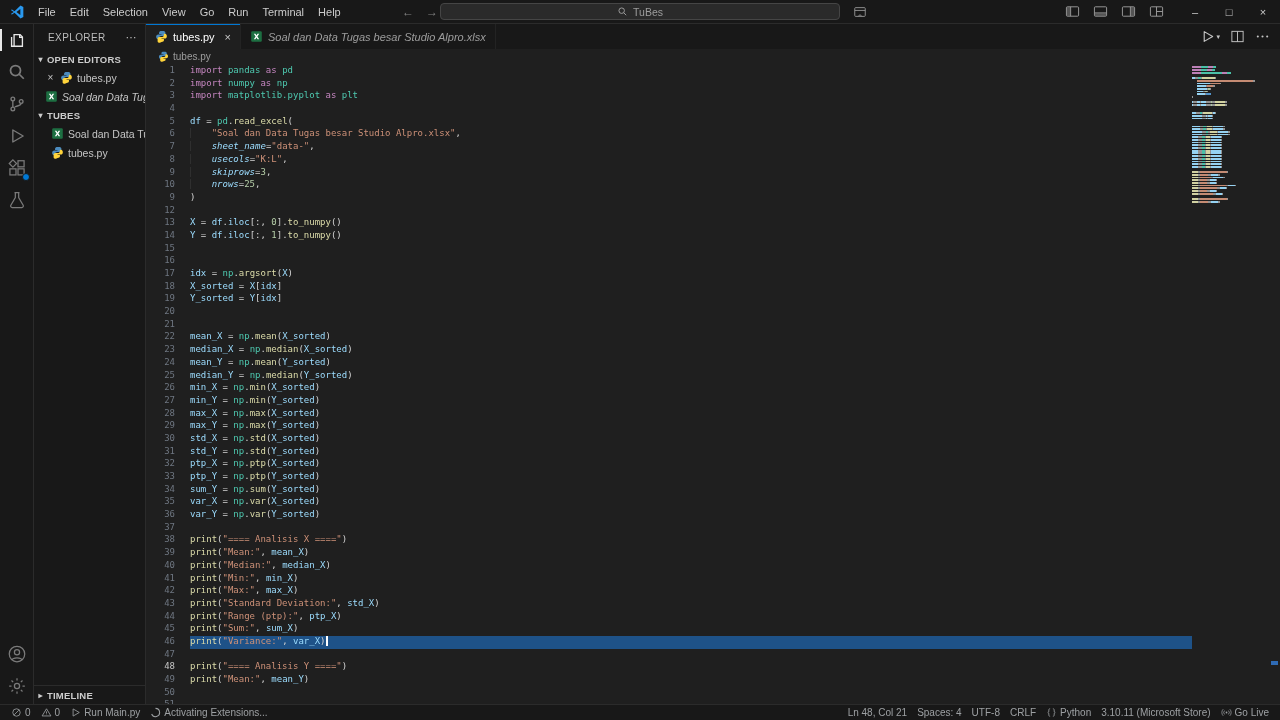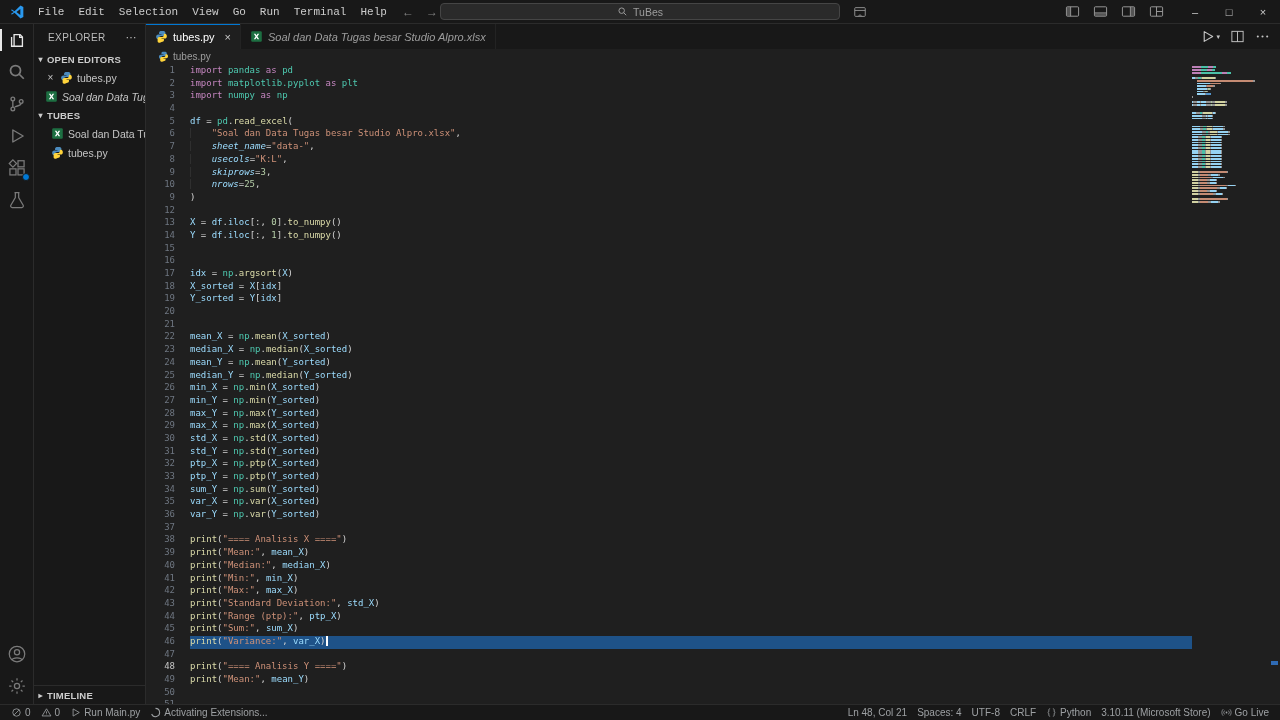--- a/index.html
+++ b/index.html
@@ -6,21 +6,21 @@
   html,body{width:1280px;height:720px;overflow:hidden;background:#1f1f1f;
     font-family:"Liberation Sans",sans-serif;color:#cccccc;}
   .icon{display:inline-flex;align-items:center;justify-content:center;flex:none;}
   .icon svg{width:100%;height:100%;display:block;}
 
   
   .titlebar{height:24px;background:#181818;border-bottom:1px solid #2b2b2b;
     display:flex;align-items:center;position:relative;font-size:11px;}
   .vscode-logo{width:16px;height:16px;margin:0 6px 0 9px;}
   .menubar{display:flex;align-items:center;height:100%;}
-  .menu-item{padding:0 7px;line-height:22px;color:#cccccc;border-radius:4px;cursor:default;font-family:Liberation Mono, monospace;}
+  .menu-item{padding:0 7px;line-height:22px;color:#cccccc;border-radius:4px;cursor:default;}
   .nav-arrows{position:absolute;left:402px;top:0;height:24px;display:flex;gap:12px;
     align-items:center;color:#848484;font-size:12px;}
   .command-center{position:absolute;left:50%;top:3px;transform:translateX(-50%);
     width:400px;height:17px;background:#2a2a2a;border:1px solid #454545;border-radius:4px;
     display:flex;align-items:center;justify-content:center;gap:5px;color:#9d9d9d;font-size:10.5px;}
   .cc-extra{position:absolute;left:853px;top:5px;width:14px;height:14px;color:#9d9d9d;}
   .titlebar-right{margin-left:auto;display:flex;align-items:center;height:100%;}
   .layout-controls{display:flex;gap:13px;margin-right:14px;color:#9d9d9d;}
   .tb-btn{width:15px;height:15px;}
   .window-controls{display:flex;height:100%;}
@@ -424,22 +424,22 @@
           <div class="ln-num" data-name="line-number">45</div>
           <div class="ln-num" data-name="line-number">46</div>
           <div class="ln-num" data-name="line-number">47</div>
           <div class="ln-num active" data-name="line-number">48</div>
           <div class="ln-num" data-name="line-number">49</div>
           <div class="ln-num" data-name="line-number">50</div>
           <div class="ln-num" data-name="line-number">51</div>
         </div>
       <div class="code" data-name="code-lines">
           <div class="code-line" data-name="code-line-1"><span class="tk-k">import </span><span class="tk-m">pandas</span><span class="tk-k"> as </span><span class="tk-m">pd</span></div>
+          <div class="code-line" data-name="code-line-2"><span class="tk-k">import </span><span class="tk-m">numpy</span><span class="tk-k"> as </span><span class="tk-m">np</span></div>
           <div class="code-line" data-name="code-line-3"><span class="tk-k">import </span><span class="tk-m">matplotlib.pyplot</span><span class="tk-k"> as </span><span class="tk-m">plt</span></div>
-          <div class="code-line" data-name="code-line-2"><span class="tk-k">import </span><span class="tk-m">numpy</span><span class="tk-k"> as </span><span class="tk-m">np</span></div>
           <div class="code-line" data-name="code-line-4"></div>
           <div class="code-line" data-name="code-line-5"><span class="tk-v">df</span><span class="tk-p"> = </span><span class="tk-m">pd</span><span class="tk-p">.</span><span class="tk-f">read_excel</span><span class="tk-p">(</span></div>
           <div class="code-line" data-name="code-line-6"><span class="tk-g">    </span><span class="tk-s">"Soal dan Data Tugas besar Studio Alpro.xlsx"</span><span class="tk-p">,</span></div>
           <div class="code-line" data-name="code-line-7"><span class="tk-g">    </span><span class="tk-a">sheet_name</span><span class="tk-p">=</span><span class="tk-s">"data-"</span><span class="tk-p">,</span></div>
           <div class="code-line" data-name="code-line-8"><span class="tk-g">    </span><span class="tk-a">usecols</span><span class="tk-p">=</span><span class="tk-s">"K:L"</span><span class="tk-p">,</span></div>
           <div class="code-line" data-name="code-line-9"><span class="tk-g">    </span><span class="tk-a">skiprows</span><span class="tk-p">=</span><span class="tk-n">3</span><span class="tk-p">,</span></div>
           <div class="code-line" data-name="code-line-10"><span class="tk-g">    </span><span class="tk-a">nrows</span><span class="tk-p">=</span><span class="tk-n">25</span><span class="tk-p">,</span></div>
           <div class="code-line" data-name="code-line-12"><span class="tk-p">)</span></div>
           <div class="code-line" data-name="code-line-13"></div>
           <div class="code-line" data-name="code-line-14"><span class="tk-v">X</span><span class="tk-p"> = </span><span class="tk-v">df</span><span class="tk-p">.</span><span class="tk-v">iloc</span><span class="tk-p">[:, </span><span class="tk-n">0</span><span class="tk-p">].</span><span class="tk-f">to_numpy</span><span class="tk-p">()</span></div>
@@ -450,22 +450,22 @@
           <div class="code-line" data-name="code-line-19"><span class="tk-v">X_sorted</span><span class="tk-p"> = </span><span class="tk-v">X</span><span class="tk-p">[</span><span class="tk-v">idx</span><span class="tk-p">]</span></div>
           <div class="code-line" data-name="code-line-20"><span class="tk-v">Y_sorted</span><span class="tk-p"> = </span><span class="tk-v">Y</span><span class="tk-p">[</span><span class="tk-v">idx</span><span class="tk-p">]</span></div>
           <div class="code-line" data-name="code-line-21"></div>
           <div class="code-line" data-name="code-line-22"></div>
           <div class="code-line" data-name="code-line-23"><span class="tk-v">mean_X</span><span class="tk-p"> = </span><span class="tk-m">np</span><span class="tk-p">.</span><span class="tk-f">mean</span><span class="tk-p">(</span><span class="tk-v">X_sorted</span><span class="tk-p">)</span></div>
           <div class="code-line" data-name="code-line-25"><span class="tk-v">median_X</span><span class="tk-p"> = </span><span class="tk-m">np</span><span class="tk-p">.</span><span class="tk-f">median</span><span class="tk-p">(</span><span class="tk-v">X_sorted</span><span class="tk-p">)</span></div>
           <div class="code-line" data-name="code-line-24"><span class="tk-v">mean_Y</span><span class="tk-p"> = </span><span class="tk-m">np</span><span class="tk-p">.</span><span class="tk-f">mean</span><span class="tk-p">(</span><span class="tk-v">Y_sorted</span><span class="tk-p">)</span></div>
           <div class="code-line" data-name="code-line-26"><span class="tk-v">median_Y</span><span class="tk-p"> = </span><span class="tk-m">np</span><span class="tk-p">.</span><span class="tk-f">median</span><span class="tk-p">(</span><span class="tk-v">Y_sorted</span><span class="tk-p">)</span></div>
           <div class="code-line" data-name="code-line-27"><span class="tk-v">min_X</span><span class="tk-p"> = </span><span class="tk-m">np</span><span class="tk-p">.</span><span class="tk-f">min</span><span class="tk-p">(</span><span class="tk-v">X_sorted</span><span class="tk-p">)</span></div>
           <div class="code-line" data-name="code-line-28"><span class="tk-v">min_Y</span><span class="tk-p"> = </span><span class="tk-m">np</span><span class="tk-p">.</span><span class="tk-f">min</span><span class="tk-p">(</span><span class="tk-v">Y_sorted</span><span class="tk-p">)</span></div>
+          <div class="code-line" data-name="code-line-29"><span class="tk-v">max_X</span><span class="tk-p"> = </span><span class="tk-m">np</span><span class="tk-p">.</span><span class="tk-f">max</span><span class="tk-p">(</span><span class="tk-v">X_sorted</span><span class="tk-p">)</span></div>
           <div class="code-line" data-name="code-line-30"><span class="tk-v">max_Y</span><span class="tk-p"> = </span><span class="tk-m">np</span><span class="tk-p">.</span><span class="tk-f">max</span><span class="tk-p">(</span><span class="tk-v">Y_sorted</span><span class="tk-p">)</span></div>
-          <div class="code-line" data-name="code-line-29"><span class="tk-v">max_X</span><span class="tk-p"> = </span><span class="tk-m">np</span><span class="tk-p">.</span><span class="tk-f">max</span><span class="tk-p">(</span><span class="tk-v">X_sorted</span><span class="tk-p">)</span></div>
           <div class="code-line" data-name="code-line-31"><span class="tk-v">std_X</span><span class="tk-p"> = </span><span class="tk-m">np</span><span class="tk-p">.</span><span class="tk-f">std</span><span class="tk-p">(</span><span class="tk-v">X_sorted</span><span class="tk-p">)</span></div>
           <div class="code-line" data-name="code-line-32"><span class="tk-v">std_Y</span><span class="tk-p"> = </span><span class="tk-m">np</span><span class="tk-p">.</span><span class="tk-f">std</span><span class="tk-p">(</span><span class="tk-v">Y_sorted</span><span class="tk-p">)</span></div>
           <div class="code-line" data-name="code-line-33"><span class="tk-v">ptp_X</span><span class="tk-p"> = </span><span class="tk-m">np</span><span class="tk-p">.</span><span class="tk-f">ptp</span><span class="tk-p">(</span><span class="tk-v">X_sorted</span><span class="tk-p">)</span></div>
           <div class="code-line" data-name="code-line-34"><span class="tk-v">ptp_Y</span><span class="tk-p"> = </span><span class="tk-m">np</span><span class="tk-p">.</span><span class="tk-f">ptp</span><span class="tk-p">(</span><span class="tk-v">Y_sorted</span><span class="tk-p">)</span></div>
           <div class="code-line" data-name="code-line-36"><span class="tk-v">sum_Y</span><span class="tk-p"> = </span><span class="tk-m">np</span><span class="tk-p">.</span><span class="tk-f">sum</span><span class="tk-p">(</span><span class="tk-v">Y_sorted</span><span class="tk-p">)</span></div>
           <div class="code-line" data-name="code-line-37"><span class="tk-v">var_X</span><span class="tk-p"> = </span><span class="tk-m">np</span><span class="tk-p">.</span><span class="tk-f">var</span><span class="tk-p">(</span><span class="tk-v">X_sorted</span><span class="tk-p">)</span></div>
           <div class="code-line" data-name="code-line-38"><span class="tk-v">var_Y</span><span class="tk-p"> = </span><span class="tk-m">np</span><span class="tk-p">.</span><span class="tk-f">var</span><span class="tk-p">(</span><span class="tk-v">Y_sorted</span><span class="tk-p">)</span></div>
           <div class="code-line" data-name="code-line-39"></div>
           <div class="code-line" data-name="code-line-40"><span class="tk-f">print</span><span class="tk-p">(</span><span class="tk-s">"==== Analisis X ===="</span><span class="tk-p">)</span></div>
           <div class="code-line" data-name="code-line-41"><span class="tk-f">print</span><span class="tk-p">(</span><span class="tk-s">"Mean:"</span><span class="tk-p">, </span><span class="tk-v">mean_X</span><span class="tk-p">)</span></div>

